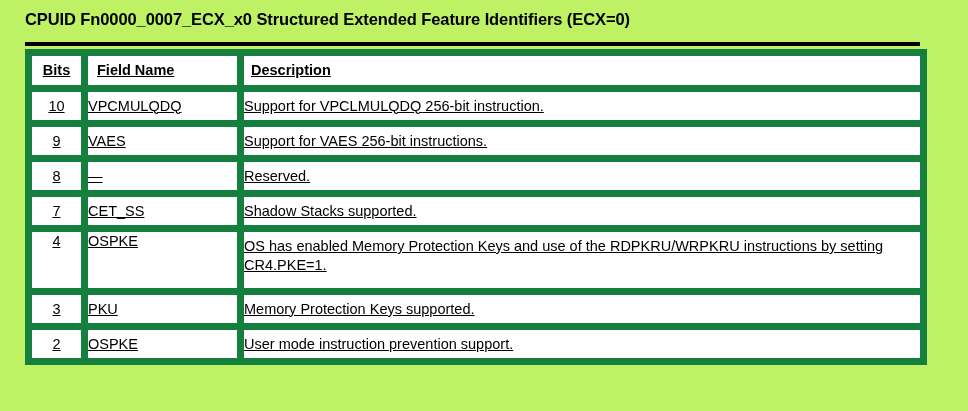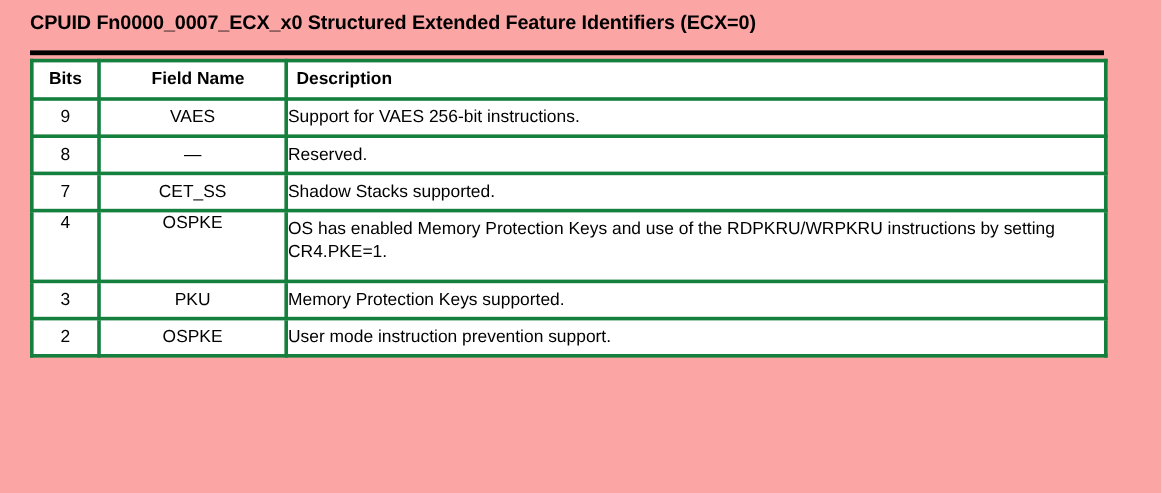--- a/index.html
+++ b/index.html
@@ -13,21 +13,21 @@
     overflow: hidden;
     font-family: "Liberation Sans", sans-serif;
     color: #000000;
     -webkit-font-smoothing: antialiased;
   }
 
   .page {
     position: relative;
     width: 968px;
     height: 411px;
-    background: #fca5a5;
+    background: #bef264;
   }
 
   
   .doc-title {
     position: absolute;
     left: 25px;
     top: 9px;
     font-size: 16.5px;
     font-weight: bold;
     letter-spacing: -0.1px;
@@ -55,45 +55,46 @@
     table-layout: fixed;
     font-size: 14.5px;
     line-height: 19px;
   }
   .feature-table col.c-bits  { width: 56px; }
   .feature-table col.c-field { width: 156px; }
   .feature-table col.c-desc  { width: 683px; }
 
   .feature-table th,
   .feature-table td {
-    border: 3px solid #15803d;
+    border: 7px solid #15803d;
     padding: 0;
     vertical-align: middle;
     background: #ffffff;
+    text-decoration: underline;
   }
 
   .feature-table thead th {
     font-weight: bold;
     height: 29px;
   }
   .feature-table tbody td {
     height: 28px;
   }
   .feature-table tbody tr.tall td {
     height: 51px;
     vertical-align: top;
   }
 
   .cell-bits {
     text-align: center;
     padding: 0 4px;
     white-space: nowrap;
   }
   .cell-field {
-    text-align: center;
+    text-align: left;
     padding-left: 9px;
     white-space: nowrap;
     margin-top: 10px;
   }
   .cell-desc {
     text-align: left;
     padding-left: 7px;
     padding-right: 8px;
   }
   thead .cell-bits { text-align: center; }
@@ -127,20 +128,25 @@
     </colgroup>
     <thead>
       <tr>
         <th class="cell-bits">Bits</th>
         <th class="cell-field">Field Name</th>
         <th class="cell-desc">Description</th>
       </tr>
     </thead>
     <tbody>
       <tr>
+        <td class="cell-bits">10</td>
+        <td class="cell-field">VPCMULQDQ</td>
+        <td class="cell-desc">Support for VPCLMULQDQ 256-bit instruction.</td>
+      </tr>
+      <tr>
         <td class="cell-bits">9</td>
         <td class="cell-field">VAES</td>
         <td class="cell-desc">Support for VAES 256-bit instructions.</td>
       </tr>
       <tr>
         <td class="cell-bits">8</td>
         <td class="cell-field">—</td>
         <td class="cell-desc">Reserved.</td>
       </tr>
       <tr>

